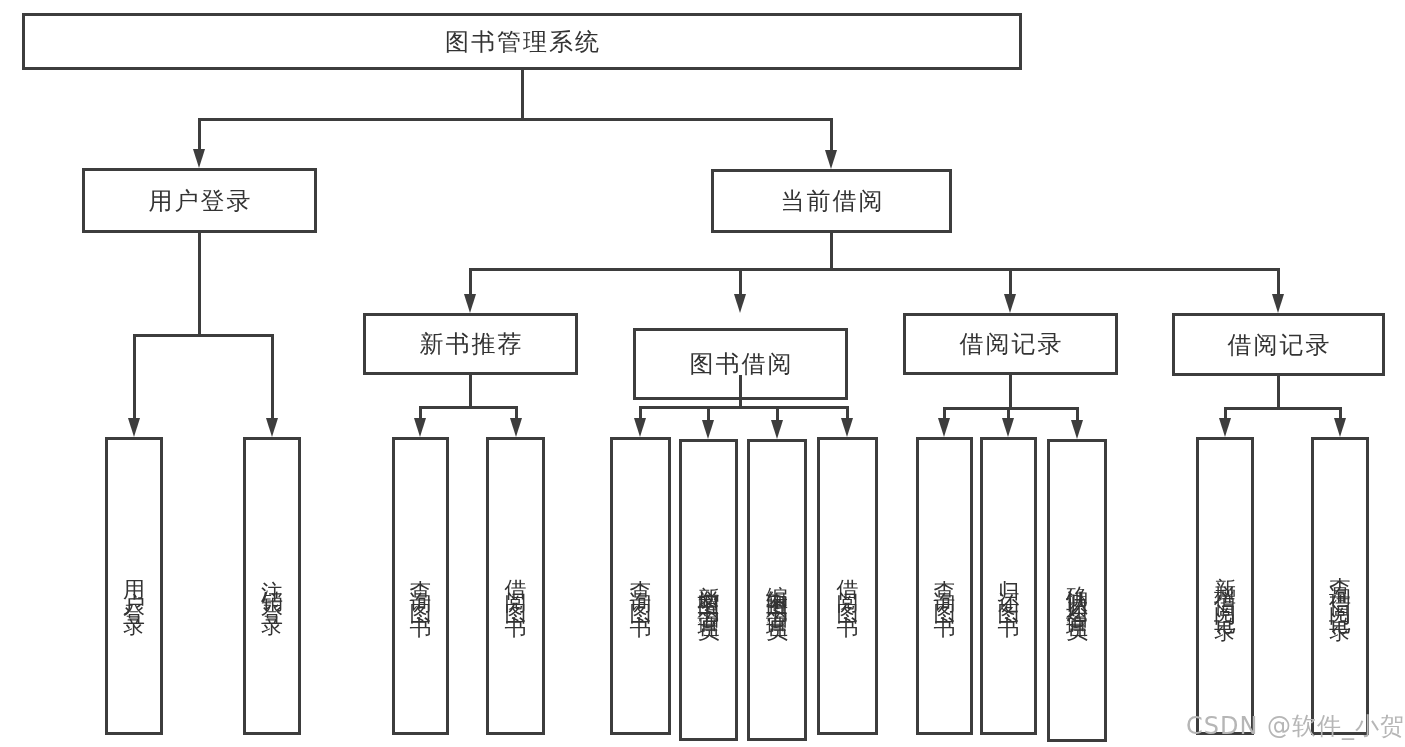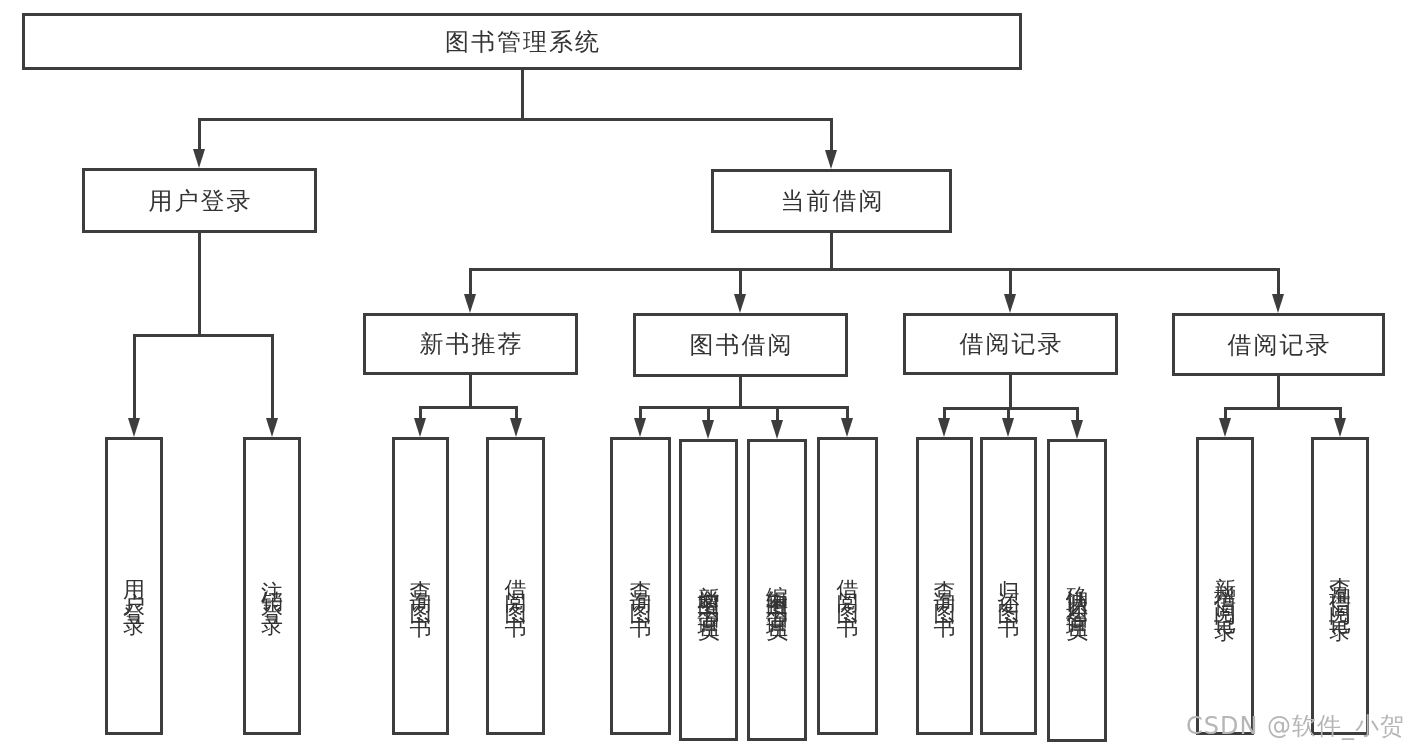--- a/index.html
+++ b/index.html
@@ -68,21 +68,21 @@
     </div>
     <div class="node h" style="left: 82px; top: 168px; width: 235px; height: 65px;">
       <span class="lbl">用户登录</span>
     </div>
     <div class="node h" style="left: 711px; top: 169px; width: 241px; height: 64px;">
       <span class="lbl">当前借阅</span>
     </div>
     <div class="node h" style="left: 363px; top: 313px; width: 215px; height: 62px;">
       <span class="lbl">新书推荐</span>
     </div>
-    <div class="node h" style="left: 633px; top: 313px; width: 215px; height: 64px;">
+    <div class="node h" style="left: 633px; top: 328px; width: 215px; height: 72px;">
       <span class="lbl">图书借阅</span>
     </div>
     <div class="node h" style="left: 903px; top: 313px; width: 215px; height: 62px;">
       <span class="lbl">借阅记录</span>
     </div>
     <div class="node h" style="left: 1172px; top: 313px; width: 213px; height: 63px;">
       <span class="lbl">借阅记录</span>
     </div>
     <div class="node v" style="left: 105px; top: 437px; width: 58px; height: 298px;">
       <span class="lbl" style="letter-spacing: 12px;">用户登录</span>

